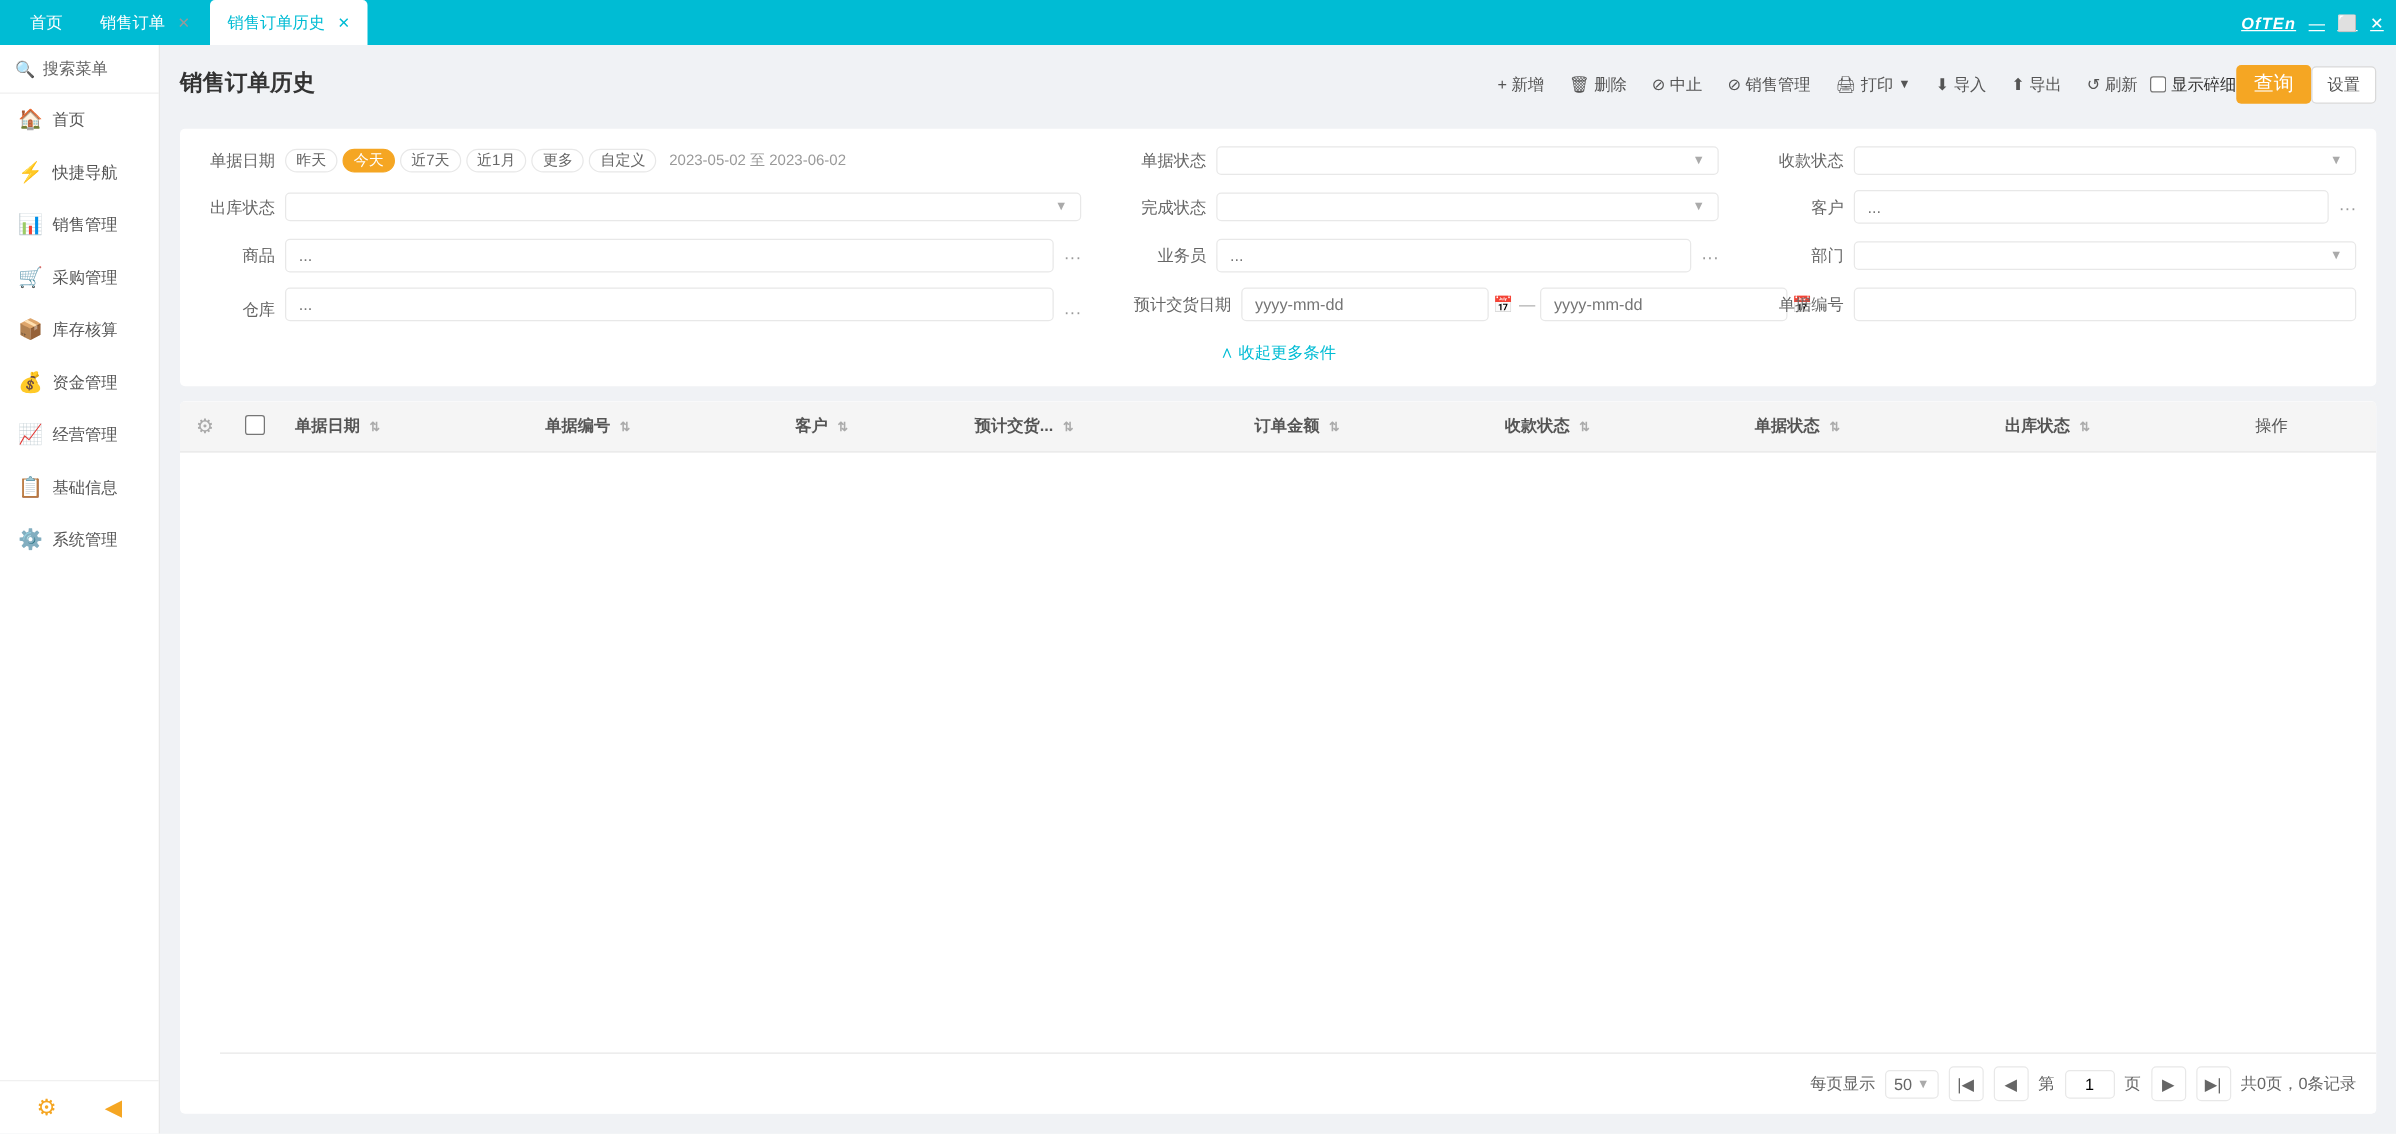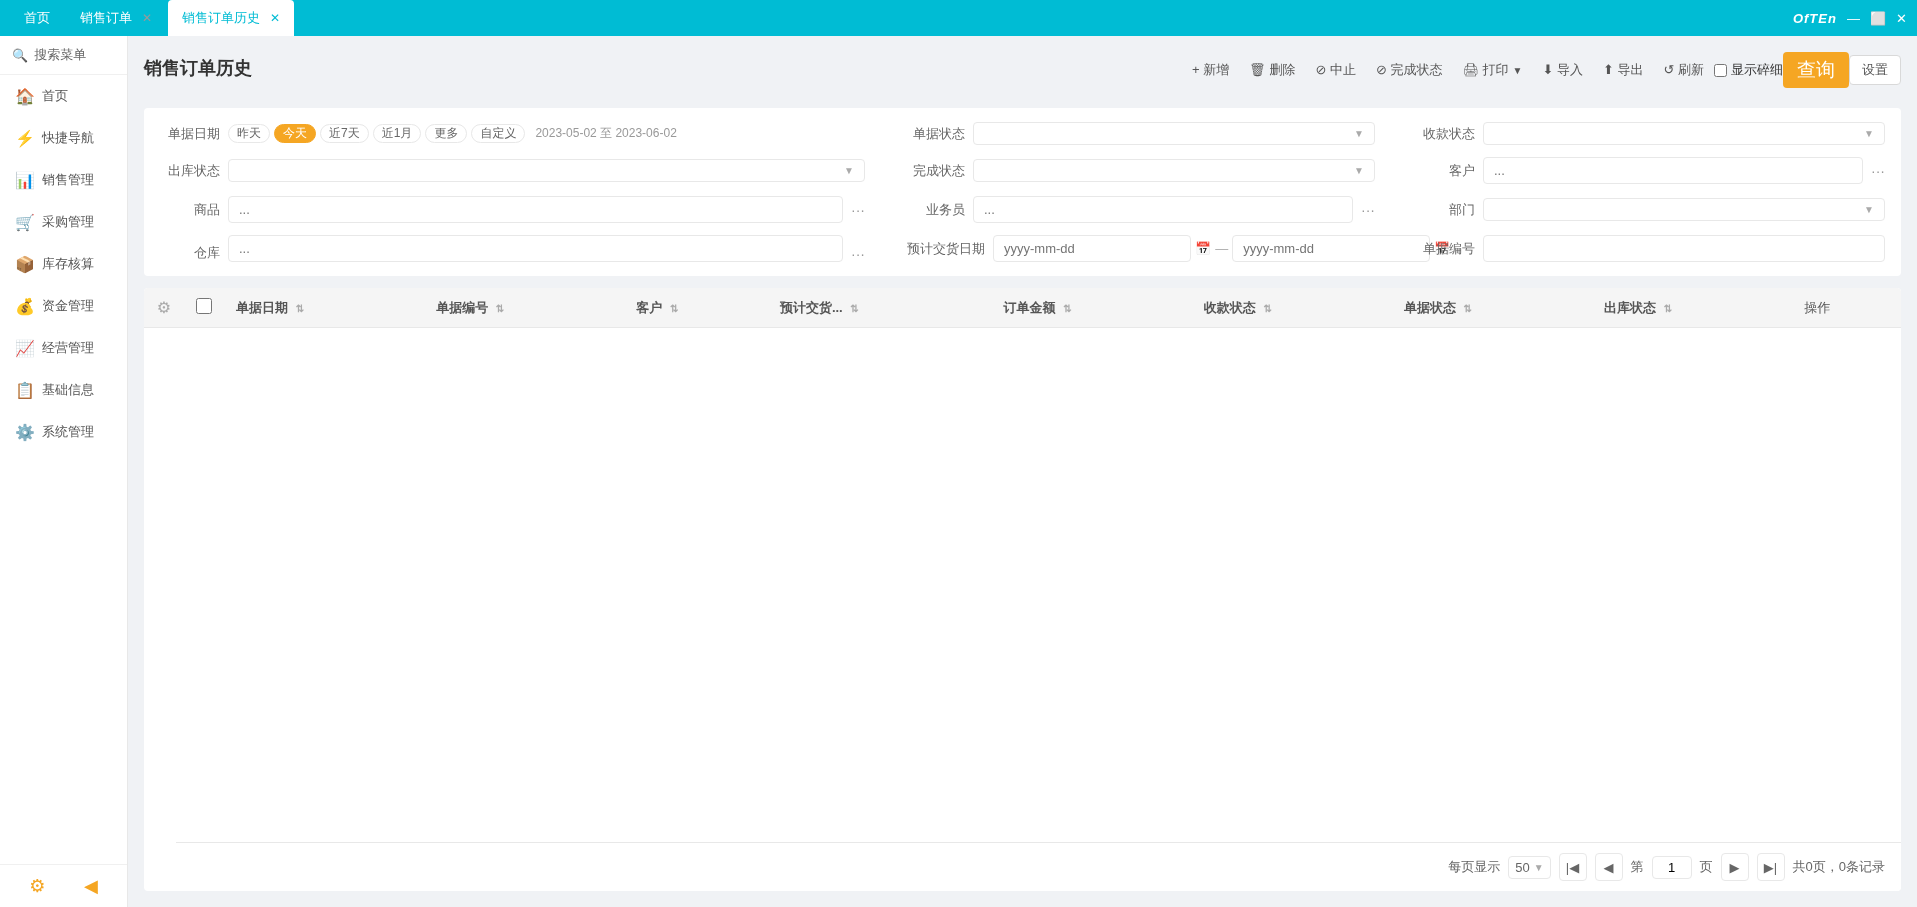--- a/index.html
+++ b/index.html
@@ -6,21 +6,21 @@
     body { font-family: "Microsoft YaHei", Arial, sans-serif; font-size: 13px; color: #333; background: #f0f2f5; display: flex; flex-direction: column; height: 100vh; overflow: hidden; }
 
     
     .top-bar { background: #00bcd4; height: 36px; display: flex; align-items: center; padding: 0 10px; justify-content: space-between; flex-shrink: 0; }
     .top-bar-tabs { display: flex; align-items: center; height: 100%; gap: 2px; }
     .top-tab { display: flex; align-items: center; padding: 0 14px; height: 100%; color: #fff; font-size: 13px; cursor: pointer; background: transparent; border: none; gap: 6px; }
     .top-tab.active { background: #fff; color: #00bcd4; border-radius: 4px 4px 0 0; }
     .top-tab .tab-close { font-size: 12px; color: #999; margin-left: 4px; }
     .top-tab.active .tab-close { color: #00bcd4; }
     .top-bar-right { display: flex; align-items: center; gap: 10px; color: #fff; font-size: 13px; }
-    .top-bar-right span { cursor: pointer; }
+    .top-bar-right span { cursor: pointer; text-decoration: underline; }
 
     
     .main-layout { display: flex; flex: 1; overflow: hidden; }
 
     
     .sidebar { width: 128px; background: #fff; display: flex; flex-direction: column; border-right: 1px solid #e8e8e8; flex-shrink: 0; }
     .sidebar-search { display: flex; align-items: center; padding: 10px 12px; gap: 6px; color: #666; border-bottom: 1px solid #f0f0f0; cursor: pointer; }
     .sidebar-item { display: flex; align-items: center; padding: 12px 16px; gap: 8px; cursor: pointer; color: #555; font-size: 13px; }
     .sidebar-item .icon { width: 18px; height: 18px; display: flex; align-items: center; justify-content: center; font-size: 16px; }
     .sidebar-bottom { margin-top: auto; display: flex; justify-content: space-around; padding: 10px; border-top: 1px solid #f0f0f0; }
@@ -29,21 +29,21 @@
     
     .content { flex: 1; display: flex; flex-direction: column; overflow: hidden; background: #f0f2f5; }
     .page-content { flex: 1; overflow-y: auto; padding: 16px; display: flex; flex-direction: column; gap: 12px; }
 
     
     .page-title { font-size: 18px; font-weight: bold; color: #333; margin-bottom: 4px; }
 
     
     .toolbar { display: flex; align-items: center; gap: 0; flex-wrap: wrap; }
     .toolbar-btn { display: flex; align-items: center; gap: 4px; padding: 5px 10px; border: none; background: transparent; cursor: pointer; color: #555; font-size: 13px; }
-    .toolbar-btn-primary { background: #f5a623; color: #fff; border-radius: 4px; padding: 5px 14px; border: none; cursor: pointer; font-size: 19px; }
+    .toolbar-btn-primary { background: #f5a623; color: #fff; border-radius: 4px; padding: 5px 14px; border: none; cursor: pointer; font-size: 16px; }
     .toolbar-btn-outline { background: #fff; color: #555; border: 1px solid #d9d9d9; border-radius: 4px; padding: 5px 12px; cursor: pointer; font-size: 13px; display: flex; align-items: center; gap: 4px; }
 
     
     .filter-card { background: #fff; border-radius: 4px; padding: 14px 16px; }
     .filter-row { display: flex; align-items: center; gap: 0; margin-bottom: 12px; flex-wrap: wrap; }
     .filter-row:last-child { margin-bottom: 0; }
     .filter-item { display: flex; align-items: center; flex: 1; min-width: 320px; gap: 8px; }
     .filter-label { color: #666; min-width: 60px; text-align: right; white-space: nowrap; }
     .filter-input { flex: 1; border: 1px solid #e8e8e8; border-radius: 4px; padding: 5px 10px; font-size: 13px; color: #333; outline: none; background: #fff; }
     .filter-select { flex: 1; border: 1px solid #e8e8e8; border-radius: 4px; padding: 5px 10px; font-size: 13px; color: #333; outline: none; background: #fff; display: flex; align-items: center; justify-content: space-between; cursor: pointer; min-width: 180px; }
@@ -167,21 +167,21 @@
           <button class="toolbar-btn">
             <span>+ 新增</span>
           </button>
           <button class="toolbar-btn">
             <span>🗑 删除</span>
           </button>
           <button class="toolbar-btn">
             <span>⊘ 中止</span>
           </button>
           <button class="toolbar-btn">
-            <span>⊘ 完成状态</span>
+            <span>⊘ 销售管理</span>
           </button>
           <button class="toolbar-btn">
             <span>🖨 打印</span>
             <span style="font-size:10px;">▼</span>
           </button>
           <button class="toolbar-btn">
             <span>⬇ 导入</span>
           </button>
           <button class="toolbar-btn">
             <span>⬆ 导出</span>
@@ -300,20 +300,26 @@
               <span style="color:#aaa;cursor:pointer;">📅</span>
             </div>
           </div>
           <div class="filter-separator"></div>
           <div class="filter-item" style="flex:1;">
             <span class="filter-label">单据编号</span>
             <input class="filter-input" type="text" style="flex: 1 1 0%;">
           </div>
         </div>
 
+        <div class="more-conditions-row">
+          <span class="more-conditions">
+            <span>∧</span>
+            <span>收起更多条件</span>
+          </span>
+        </div>
       </div>
 
       <div class="table-card">
         <div class="table-wrapper">
           <table>
             <thead>
               <tr>
                 <th class="th-settings">
                   <span style="color:#aaa;font-size:16px;cursor:pointer;">⚙</span>
                 </th>

